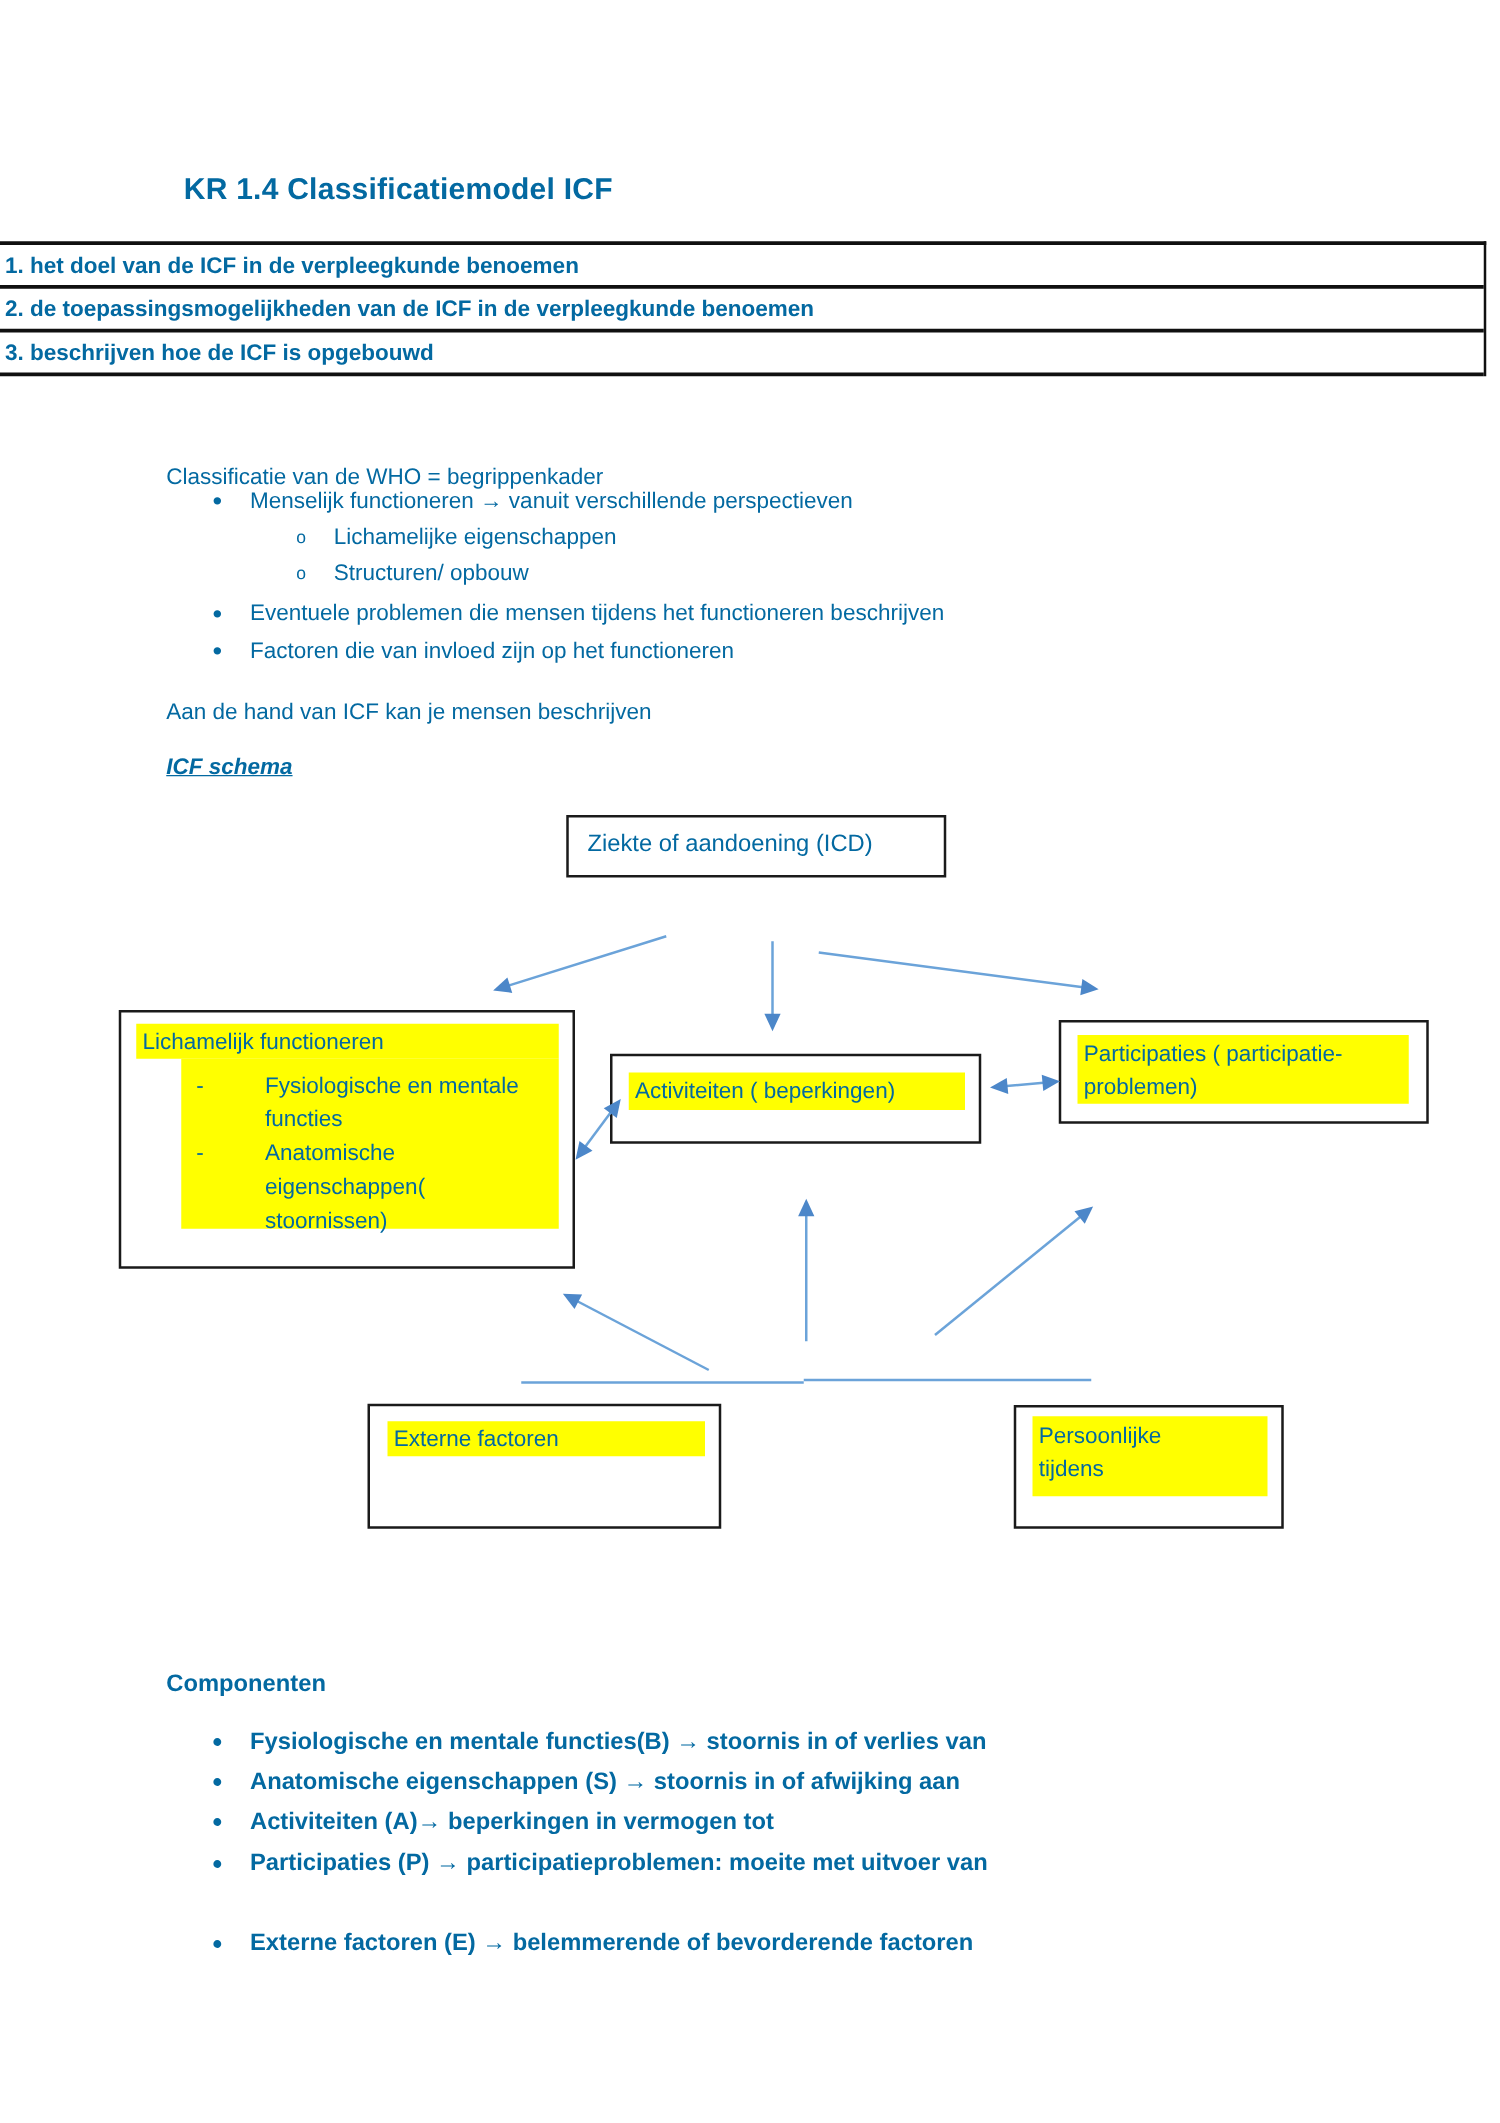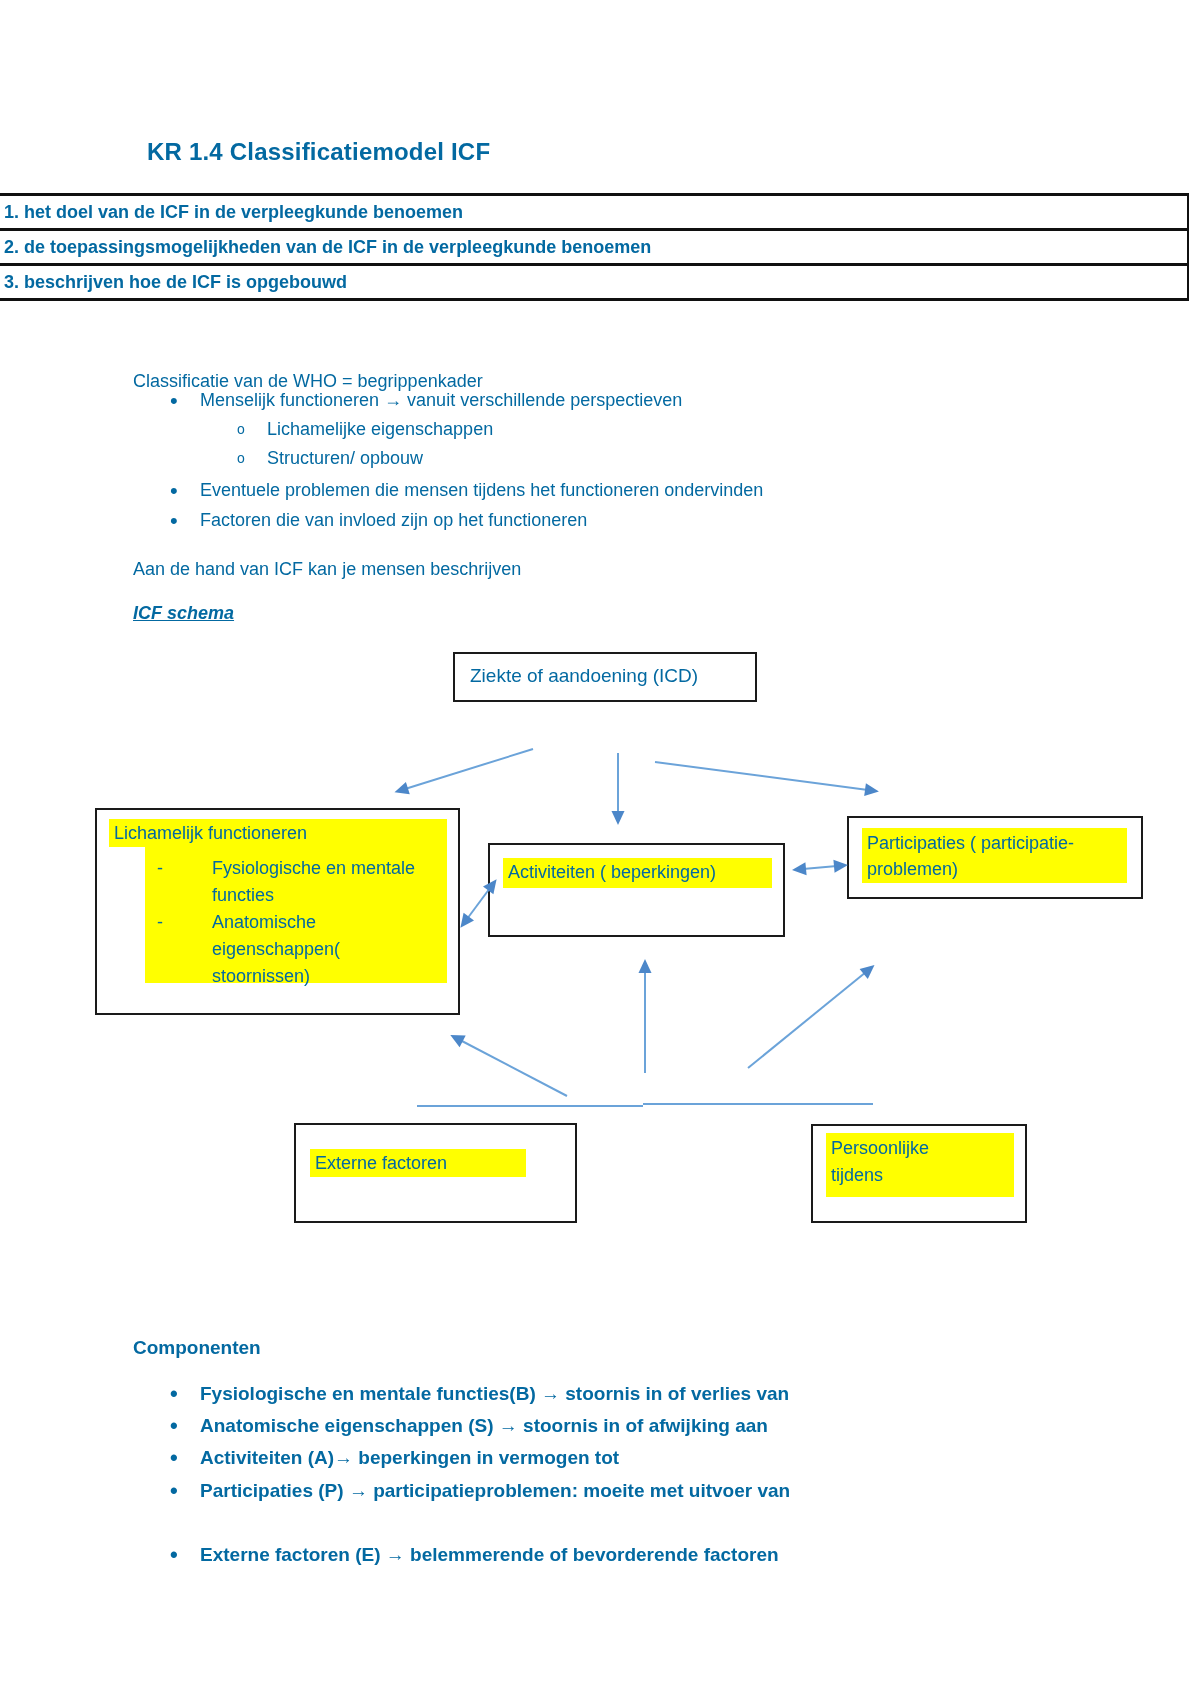--- a/index.html
+++ b/index.html
@@ -51,27 +51,27 @@
     font-size:18px;font-weight:500;
   }
   .hl{background:#ffff00;display:block;box-sizing:border-box;padding:2px 4px 3px 5px;line-height:24px;}
   .box-icd{left:453px;top:652px;width:304px;height:50px;padding:11px 0 0 15px;font-size:19px;}
   .box-left{left:95px;top:808px;width:365px;height:207px;}
   .box-left .hl-title{position:absolute;left:12px;top:9px;width:338px;height:28px;}
   .box-left .hl-list{position:absolute;left:48px;top:37px;width:302px;height:136px;padding-top:8px;}
   .dashitem{position:relative;padding-left:62px;line-height:27px;}
   .dashitem::before{content:"-";position:absolute;left:7px;top:0;}
   .dashitem span{display:block;}
-  .box-mid{left:488px;top:843px;width:297px;height:94px;}
+  .box-mid{left:488px;top:843px;width:297px;height:72px;}
   .box-mid .hl{position:absolute;left:13px;top:13px;width:269px;height:30px;}
   .box-right{left:847px;top:816px;width:296px;height:83px;}
   .box-right .hl{position:absolute;left:13px;top:10px;width:265px;height:55px;}
   .box-right .hl span{display:block;line-height:26px;}
   .box-bleft{left:294px;top:1123px;width:283px;height:100px;}
-  .box-bleft .hl{position:absolute;left:14px;top:24px;width:216px;height:28px;}
+  .box-bleft .hl{position:absolute;left:14px;top:12px;width:254px;height:28px;}
   .box-bright{left:811px;top:1124px;width:216px;height:99px;}
   .box-bright .hl{position:absolute;left:13px;top:7px;width:188px;height:64px;}
   .box-bright .hl span{display:block;line-height:27px;}
   
   .arrows{position:absolute;left:0;top:0;width:1200px;height:1698px;pointer-events:none;}
   
   .components{position:absolute;left:133px;top:1337px;width:980px;}
   .comp-heading{font-size:19px;font-weight:700;position:absolute;top:0;left:0;}
   .comp-bullet{position:absolute;left:0;white-space:nowrap;font-size:19px;font-weight:700;padding-left:67px;}
   .comp-bullet::before{content:"\2022";position:absolute;left:37px;top:-2px;font-size:22px;}
@@ -88,21 +88,21 @@
     <div class="row">1. het doel van de ICF in de verpleegkunde benoemen</div>
     <div class="row">2. de toepassingsmogelijkheden van de ICF in de verpleegkunde benoemen</div>
     <div class="row">3. beschrijven hoe de ICF is opgebouwd</div>
   </div>
 
   <div class="intro">
     <div class="line p1">Classificatie van de WHO = begrippenkader</div>
     <div class="line b1 bullet">Menselijk functioneren → vanuit verschillende perspectieven</div>
     <div class="line s1 subbullet">Lichamelijke eigenschappen</div>
     <div class="line s2 subbullet">Structuren/ opbouw</div>
-    <div class="line b2 bullet">Eventuele problemen die mensen tijdens het functioneren ondervinden</div>
+    <div class="line b2 bullet">Eventuele problemen die mensen tijdens het functioneren beschrijven</div>
     <div class="line b3 bullet">Factoren die van invloed zijn op het functioneren</div>
     <div class="line p2">Aan de hand van ICF kan je mensen beschrijven</div>
     <div class="line schema">ICF schema</div>
   </div>
 
   <div class="dbox box-left">
     <span class="hl hl-title">Lichamelijk functioneren</span>
     <div class="hl hl-list">
       <div class="dashitem">
         <span>Fysiologische en mentale</span>

